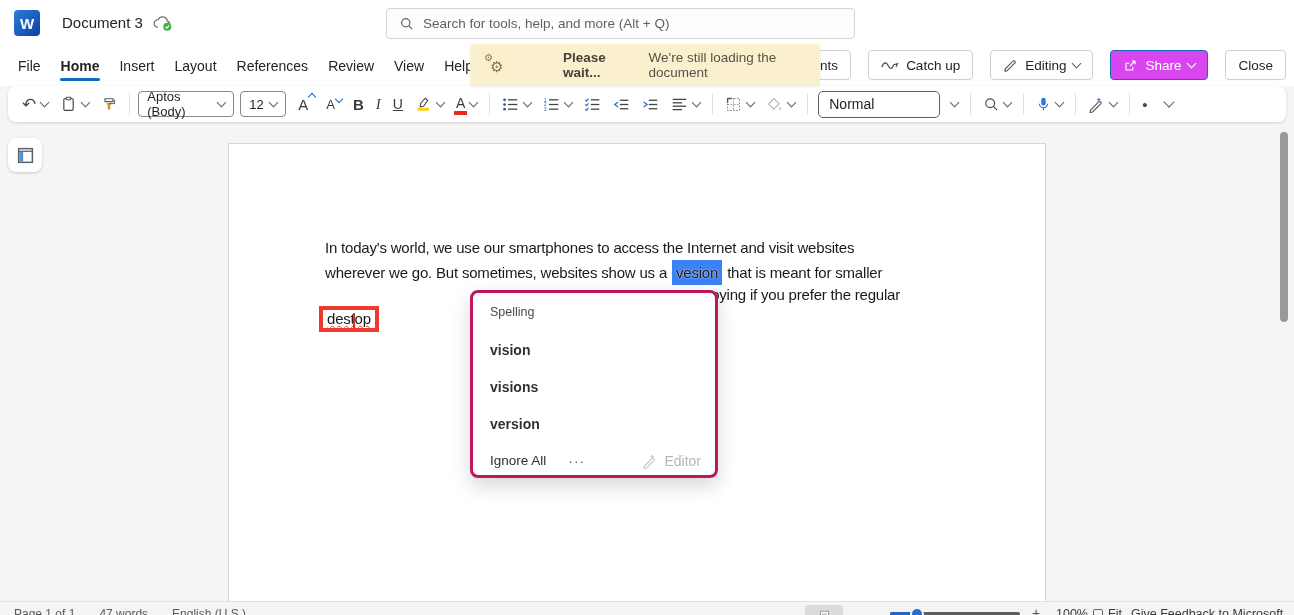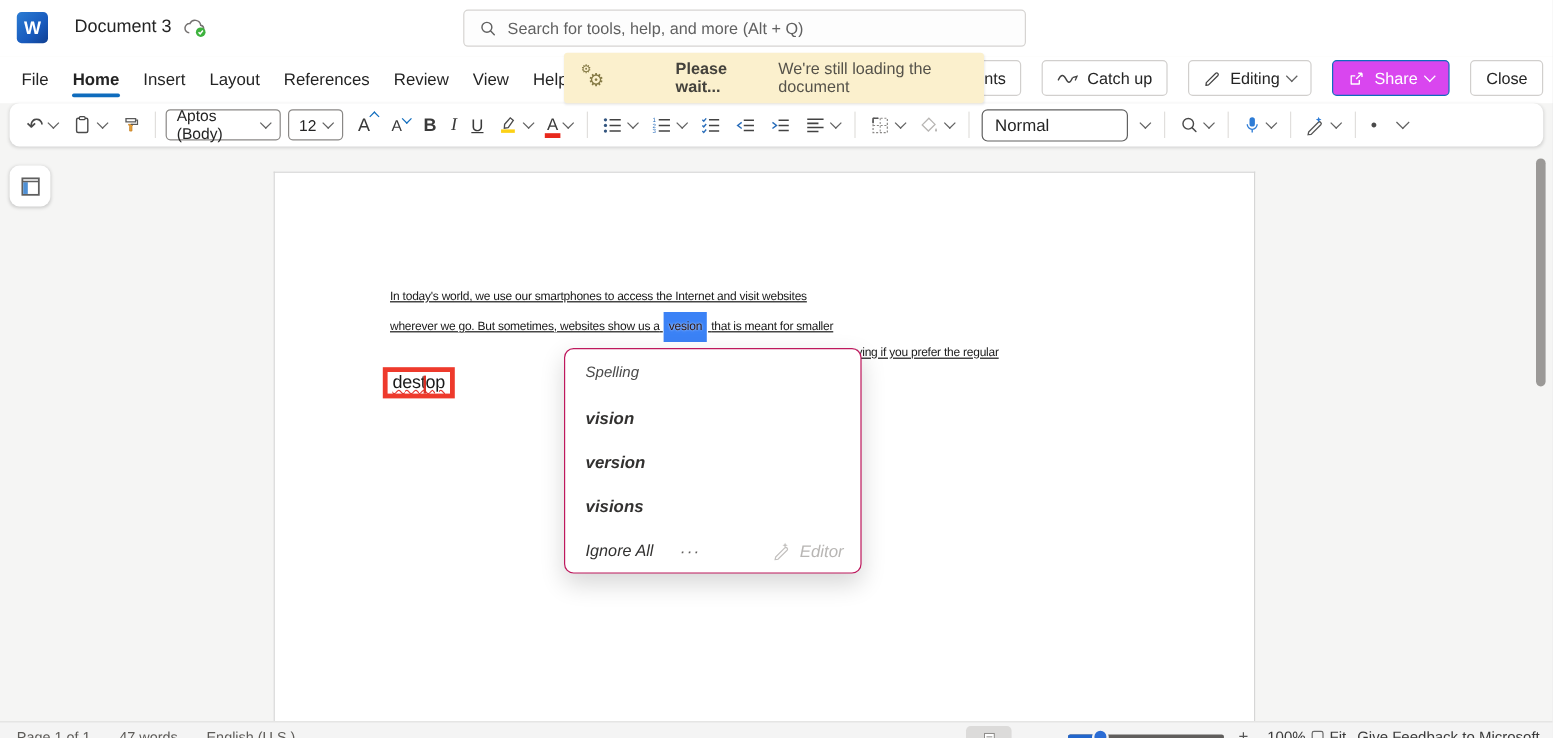--- a/index.html
+++ b/index.html
@@ -60,43 +60,43 @@
   .style-box { width:122px; height:27px; border:1.5px solid #616161; border-radius:5px;
     display:flex; align-items:center; font-size:14px; padding:0 10px; margin-left:4px; }
   .undo-g { font-size:17px; color:#4a4a4a; line-height:1; }
   .dot-g { font-size:15px; color:#4a4a4a; }
   
   .navpane-btn { position:absolute; left:8px; top:138px; width:34px; height:34px; background:#fff;
     border:none; border-radius:8px; box-shadow:0 1px 3px rgba(0,0,0,.18); display:flex;
     align-items:center; justify-content:center; z-index:1; }
   .page { position:absolute; left:228px; top:143px; width:818px; height:458px; background:#fff;
     border:1px solid #d6d6d6; border-bottom:none; z-index:1; }
-  .docline { position:absolute; left:96px; font-size:10px; letter-spacing:-0.2px;
-    line-height:23.5px; color:#1a1a1a; white-space:nowrap;text-decoration:underline; }
+  .docline { position:absolute; left:96px; font-size:15px; letter-spacing:-0.2px;
+    line-height:23.5px; color:#1a1a1a; white-space:nowrap; }
   .mis1 { display:inline-block; background:#3b82f6; color:#2b1511;
     text-shadow:0 0 2px rgba(255,255,255,.85); padding:1px 4px; margin:0 1px; }
   .mis2 { position:absolute; left:90px; top:162px; border:4px solid #ee3a2c; background:#fff;
     padding:0 4px 1px; font-size:15px; letter-spacing:-0.2px; color:#1a1a1a;
     text-decoration:underline wavy #e53935 1px; }
   .caret { position:absolute; left:30px; top:3px; width:1.5px; height:15px; background:#d93025; }
   .vscroll { position:absolute; right:6px; top:132px; width:8px; height:190px;
     background:#9b9997; border-radius:4px; z-index:3; }
   
   .banner { position:absolute; left:470px; top:44px; width:350px; height:42px; background:#fbf0cd;
     border-radius:3px; display:flex; align-items:center; padding-left:14px; gap:10px; z-index:4;
     box-shadow:0 1px 2px rgba(0,0,0,.08); }
   .gears { position:relative; width:22px; height:20px; color:#857a45; flex:none; }
   .gears .g1 { position:absolute; left:6px; top:3px; font-size:15px; }
   .gears .g2 { position:absolute; left:0; top:-3px; font-size:10px; }
   .banner b { font-size:13.5px; color:#44423c;padding-left:47px; }
   .banner span.msg { font-size:13.5px; color:#55524a; }
   
   .spellmenu { position:absolute; left:470px; top:290px; width:248px; height:188px; background:#fff;
-    border:1px solid #be185d; border-radius:8px; box-shadow:0 8px 20px rgba(0,0,0,.16); z-index:10;
-    padding-top:12px;font-style:italic; }
+    border:3px solid #be185d; border-radius:8px; box-shadow:0 8px 20px rgba(0,0,0,.16); z-index:10;
+    padding-top:12px; }
   .sp-header { padding-left:17px; font-size:12.5px; color:#4a4a4a; height:26px; }
   .sp-item { height:37px; display:flex; align-items:center; padding-left:17px;
     font-size:14px; font-weight:bold; color:#323130; }
   .sp-footer { height:37px; display:flex; align-items:center; padding:0 14px 0 17px; gap:22px; }
   .sp-ignore { font-size:13.5px; color:#323130; }
   .sp-more { font-size:14px; color:#605e5c; letter-spacing:1px; }
   .sp-editor { margin-left:auto; display:flex; align-items:center; gap:6px;
     font-size:14px; color:#b8b6b4; }
   
   .statusbar { position:absolute; left:0; top:601px; width:100%; height:24px; background:#f4f4f4;
@@ -453,22 +453,22 @@
     <div class="docline" style="top:139px; left:474px">noying if you prefer the regular</div>
     <div class="mis2">
       <span>destop</span>
       <span class="caret"></span>
     </div>
   </div>
 
   <div class="spellmenu">
     <div class="sp-header">Spelling</div>
     <div class="sp-item">vision</div>
+    <div class="sp-item">visions</div>
     <div class="sp-item">version</div>
-    <div class="sp-item">visions</div>
     <div class="sp-footer">
       <span class="sp-ignore">Ignore All</span>
       <span class="sp-more">···</span>
       <span class="sp-editor">
         <span>
           <svg width="16" height="16" viewBox="0 0 20 20">
               <path d="M3 16.5 L12.5 7 a1.7 1.7 0 0 1 2.4 2.4 L5.4 18.8 2.4 19.4z" fill="none" stroke="#c3c1bf" stroke-width="1.3"></path>
               <path d="M12.8 1.5 l.8 2 2 .8 -2 .8 -.8 2 -.8 -2 -2 -.8 2 -.8z" fill="#c3c1bf"></path>
             </svg>
         </span>

